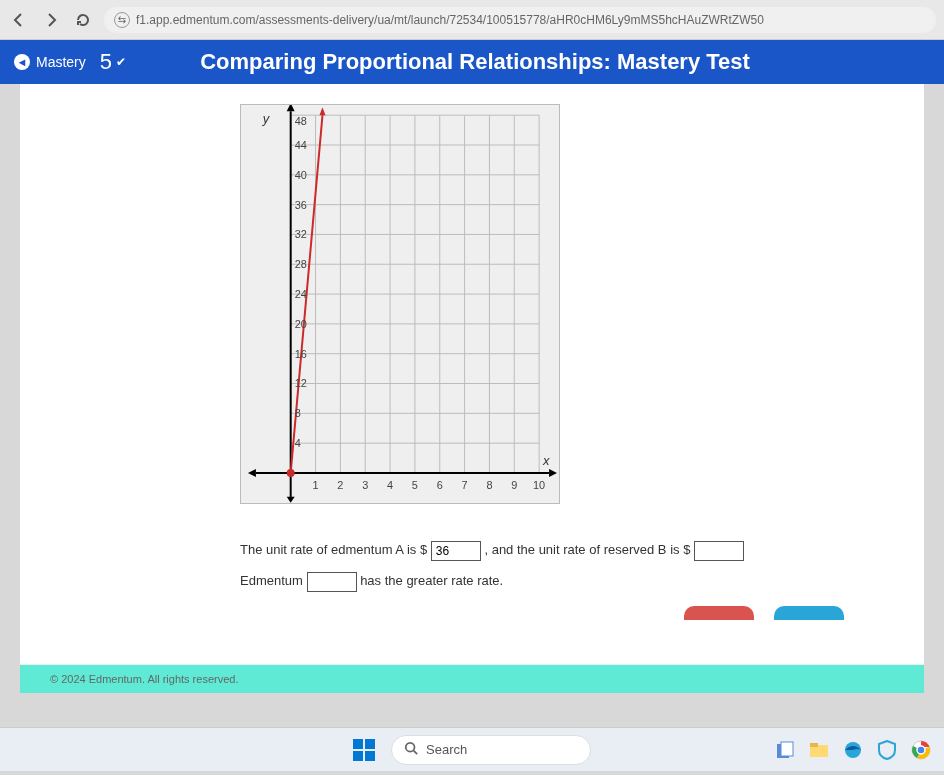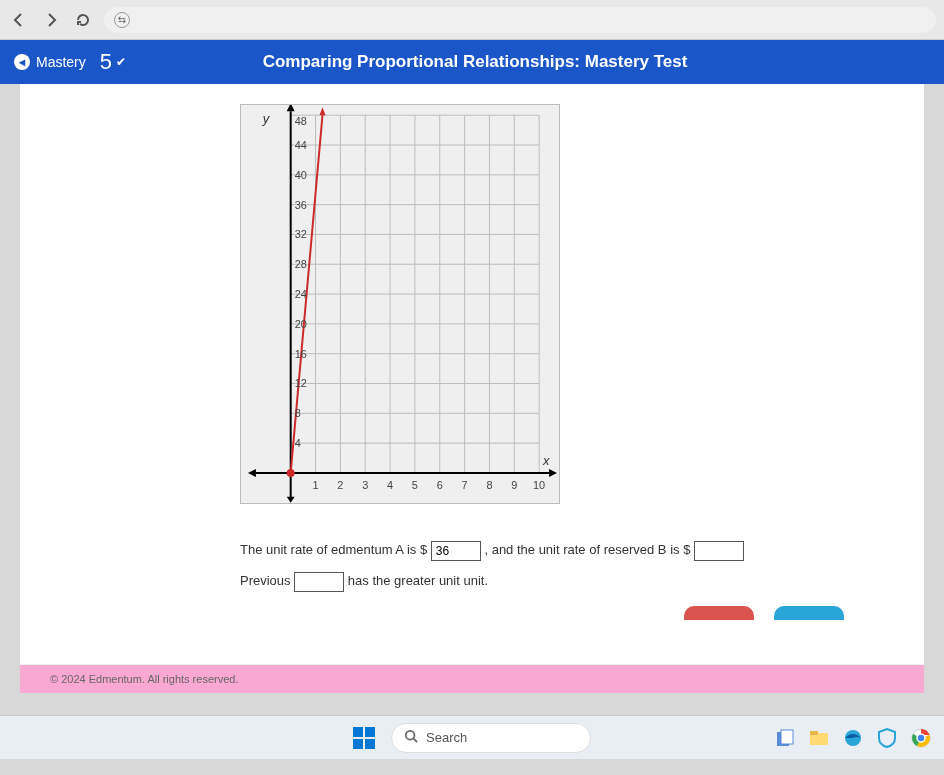--- a/index.html
+++ b/index.html
@@ -84,21 +84,21 @@
     font-size: 22px;
     font-weight: normal;
     display: flex;
     align-items: center;
     gap: 4px;
   }
   .chev-down { font-size: 12px; }
   .header-title {
     flex: 1;
     text-align: center;
-    font-size: 17px;
+    font-size: 22px;
     font-weight: bold;
     padding-right: 120px;
   }
   .content-area {
     background: #fff;
     margin: 0 20px 0 20px;
     min-height: 580px;
     padding: 20px 40px;
     position: relative;
   }
@@ -138,27 +138,27 @@
     width: 70px;
     height: 14px;
     border-radius: 10px 10px 0 0;
   }
   .pill-red { background: #d9534f; }
   .pill-blue { background: #2aa5d8; }
   .footer {
     font-size: 11px;
     color: #666;
     padding: 8px 30px;
-    background: #f9a8d4;
+    background: #5eead4;
     margin: 0 20px;
     border-top: 1px solid #eee;
   }
   .taskbar {
     position: absolute;
-    bottom: 16px;
+    bottom: 4px;
     left: 0;
     right: 0;
     height: 44px;
     background: #e9eef4;
     display: flex;
     align-items: center;
     justify-content: center;
     gap: 16px;
     border-top: 1px solid #ccc;
   }
@@ -207,20 +207,21 @@
       </svg>
   </div>
   <div class="nav-icon">
     <svg width="16" height="16" viewBox="0 0 16 16">
         <path d="M3 8a5 5 0 1 1 2 4" stroke="#555" stroke-width="2" fill="none"></path>
         <path d="M3 13v-3h3" stroke="#555" stroke-width="2" fill="none"></path>
       </svg>
   </div>
   <div class="url-area">
     <span class="site-icon">⇆</span>
+    <span>f1.app.edmentum.com/assessments-delivery/ua/mt/launch/72534/100515778/aHR0cHM6Ly9mMS5hcHAuZWRtZW50</span>
   </div>
 </div>
 
 <div class="blue-header">
   <div class="prev-btn">
     <span class="prev-circle">◄</span>
     <span>Mastery</span>
   </div>
   <div class="question-num">
     <span>5</span>
@@ -312,23 +313,23 @@
   </div>
 
   <div class="answer-block">
     <div>
       <span>The unit rate of edmentum A is $</span>
       <input class="answer-input" value="36" style="">
       <span>, and the unit rate of reserved B is $</span>
       <input class="answer-input" value="" style="">
     </div>
     <div>
-      <span>Previous</span>
+      <span>Edmentum</span>
       <input class="answer-input" value="" style="">
-      <span>has the greater unit unit.</span>
+      <span>has the greater rate rate.</span>
     </div>
   </div>
 
   <div class="pill-row">
     <div class="pill pill-red"></div>
     <div class="pill pill-blue"></div>
   </div>
 </div>
 
 <div class="footer">

